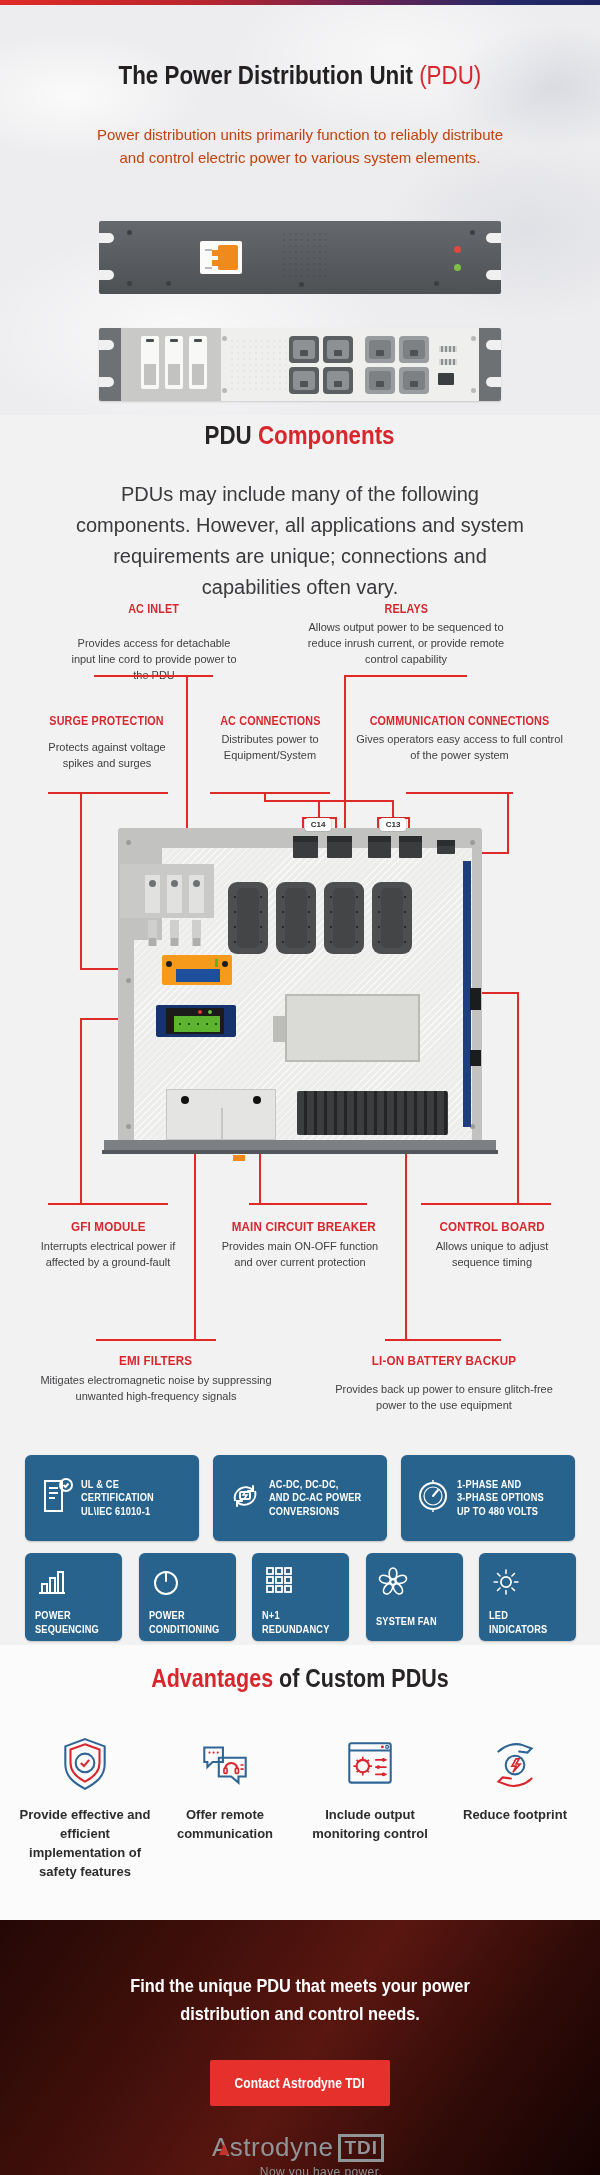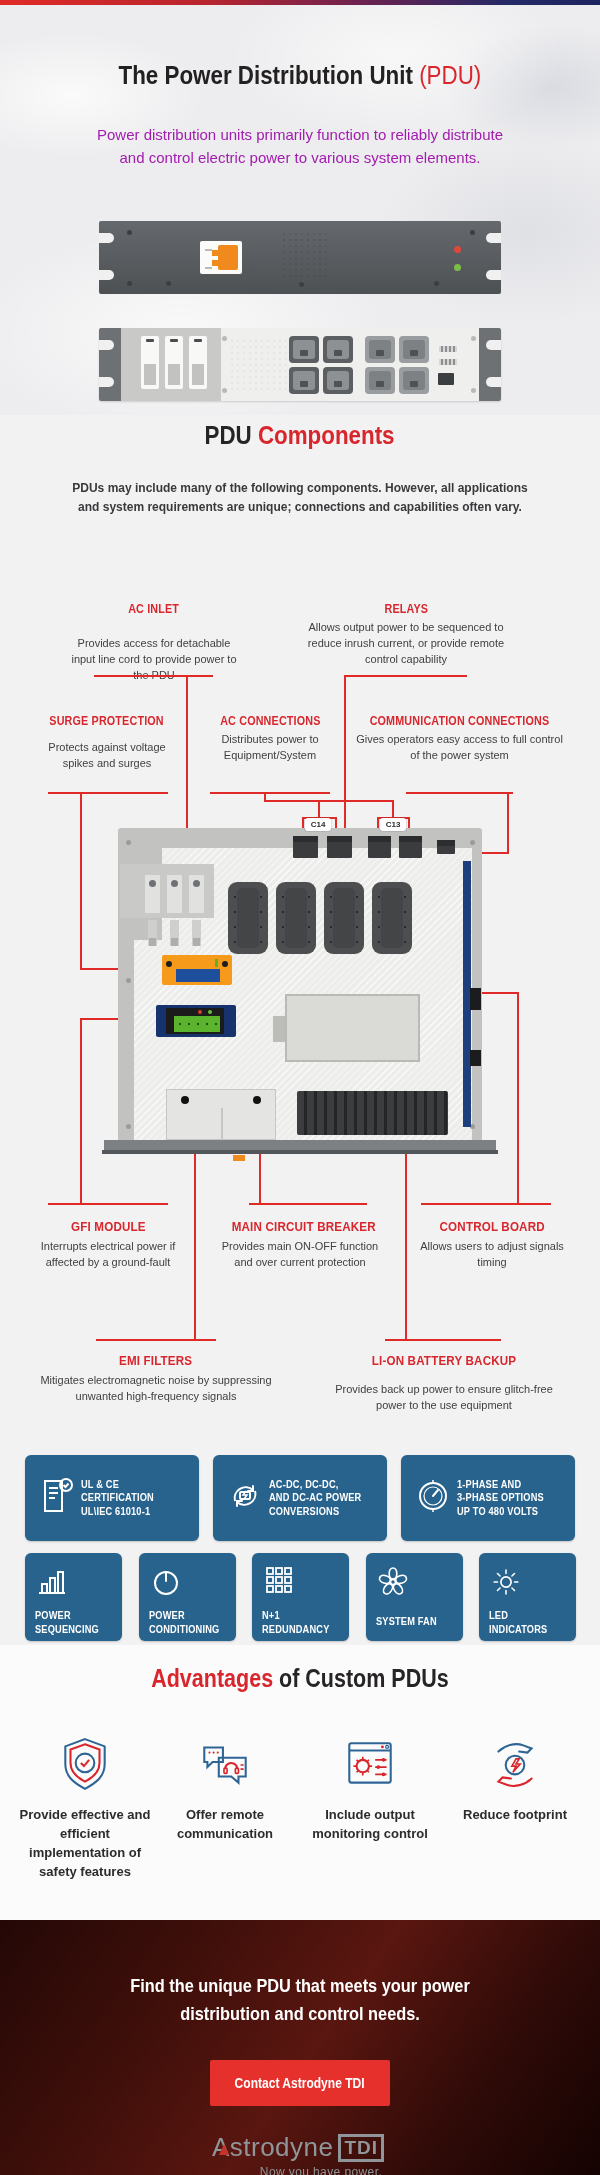--- a/index.html
+++ b/index.html
@@ -17,21 +17,21 @@
   
   .hero{left:0;top:5px;width:600px;height:410px;background:#ededef;}
   .hero::before{content:"";position:absolute;inset:0;background:
     radial-gradient(190px 90px at 12% 22%,rgba(255,255,255,.75),transparent 70%),
     radial-gradient(240px 120px at 66% 12%,rgba(255,255,255,.6),transparent 70%),
     radial-gradient(210px 130px at 88% 55%,rgba(222,223,228,.9),transparent 72%),
     radial-gradient(300px 150px at 30% 80%,rgba(255,255,255,.7),transparent 70%),
     radial-gradient(160px 90px at 92% 20%,rgba(213,215,222,.8),transparent 70%);}
   .title{left:0;top:60px;width:600px;font-size:26px;font-weight:bold;color:#232021;}
   .title .accent{color:#d8262c;font-weight:normal;}
-  .intro{left:95px;top:124px;width:410px;font-size:15px;line-height:1.5;color:#a21caf;}
+  .intro{left:95px;top:124px;width:410px;font-size:15px;line-height:1.5;color:#c2410c;}
 
   
   .device1{left:99px;top:221px;width:402px;height:73px;border-radius:2px;
     background:linear-gradient(180deg,#65686c,#4e5154);}
   .device2{left:99px;top:328px;width:402px;height:73px;border-radius:2px;background:#ededec;
     box-shadow:0 1px 2px rgba(0,0,0,.15);}
   .notch{position:absolute;width:15px;height:10px;background:#f0f0f1;}
   .screw{position:absolute;width:5px;height:5px;border-radius:50%;background:#3c3f42;}
   .screw.light{background:#b9bab8;}
   .vents{position:absolute;background-image:radial-gradient(circle 1.2px,#3c3f42 50%,transparent 62%);
@@ -58,21 +58,21 @@
   .outlet i{position:absolute;inset:4px;background:#8e9193;border-radius:3px;}
   .outlet.gray i{background:#7e8183;}
   .outlet i::after{content:"";position:absolute;left:50%;top:55%;width:8px;height:6px;margin-left:-4px;background:#4f5254;border-radius:1px;}
   .slotport{position:absolute;width:18px;height:6px;background:#d6d6d4;border-radius:1px;
     background-image:repeating-linear-gradient(90deg,#8d9092 0 2px,transparent 2px 4px);background-clip:content-box;padding:1px 2px;}
   .rj45{position:absolute;width:16px;height:12px;background:#3c3f42;border-radius:1px;}
 
   
   .h2{left:0;width:600px;font-size:26px;font-weight:bold;color:#272425;}
   .h2 .accent{color:#d8262c;}
-  .para{font-size:12px;line-height:1.55;color:#3a393b;font-weight:bold;}
+  .para{font-size:20px;line-height:1.55;color:#3a393b;}
 
   
   .co-head{font-size:12.5px;font-weight:bold;color:#d8262c;letter-spacing:.2px;}
   .co-desc{font-size:11px;line-height:1.45;color:#414042;}
   .rl{position:absolute;background:#df2a28;}
   .chip{position:absolute;width:26px;height:13px;background:#fff;border-radius:3px;
     font-size:8px;font-weight:bold;color:#2c2c2c;text-align:center;line-height:13px;
     box-shadow:0 0 0 1px rgba(0,0,0,.08);}
 
   
@@ -363,21 +363,21 @@
   <div class="abs ctr" style="left:23px;top:1219px;width:170px;">
     <div class="co-head" style="font-size:13.5px;"><span class="cond">GFI MODULE</span></div>
     <div class="co-desc" style="margin-top:5px;">Interrupts electrical power if affected by a ground-fault</div>
   </div>
   <div class="abs ctr" style="left:220px;top:1219px;width:160px;">
     <div class="co-head" style="font-size:13.5px;"><span class="cond">MAIN CIRCUIT BREAKER</span></div>
     <div class="co-desc" style="margin-top:5px;">Provides main ON-OFF function and over current protection</div>
   </div>
   <div class="abs ctr" style="left:417px;top:1219px;width:150px;">
     <div class="co-head" style="font-size:13.5px;"><span class="cond">CONTROL BOARD</span></div>
-    <div class="co-desc" style="margin-top:5px;">Allows users to adjust signals timing</div>
+    <div class="co-desc" style="margin-top:5px;">Allows unique to adjust sequence timing</div>
   </div>
 
   <div class="abs ctr" style="left:31px;top:1353px;width:250px;">
     <div class="co-head" style="font-size:13.5px;"><span class="cond">EMI FILTERS</span></div>
     <div class="co-desc" style="margin-top:5px;">Mitigates electromagnetic noise by suppressing unwanted high-frequency signals</div>
   </div>
   <div class="abs ctr" style="left:324px;top:1353px;width:240px;">
     <div class="co-head" style="font-size:13.5px;"><span class="cond">LI-ON BATTERY BACKUP</span></div>
     <div class="co-desc" style="margin-top:14px;">Provides back up power to ensure glitch-free power to the use equipment</div>
   </div>

